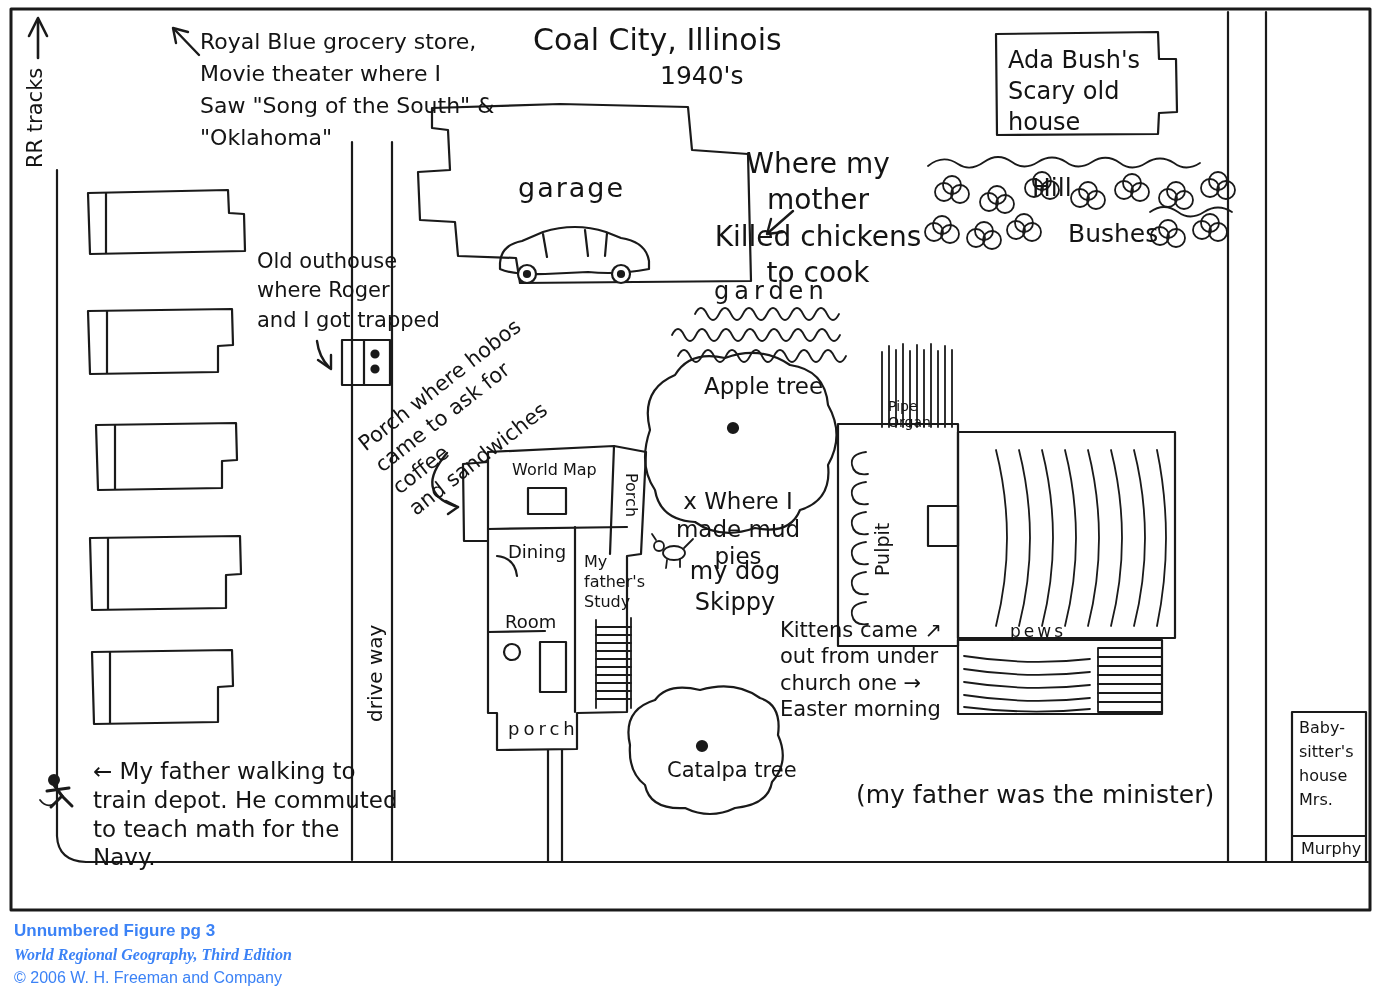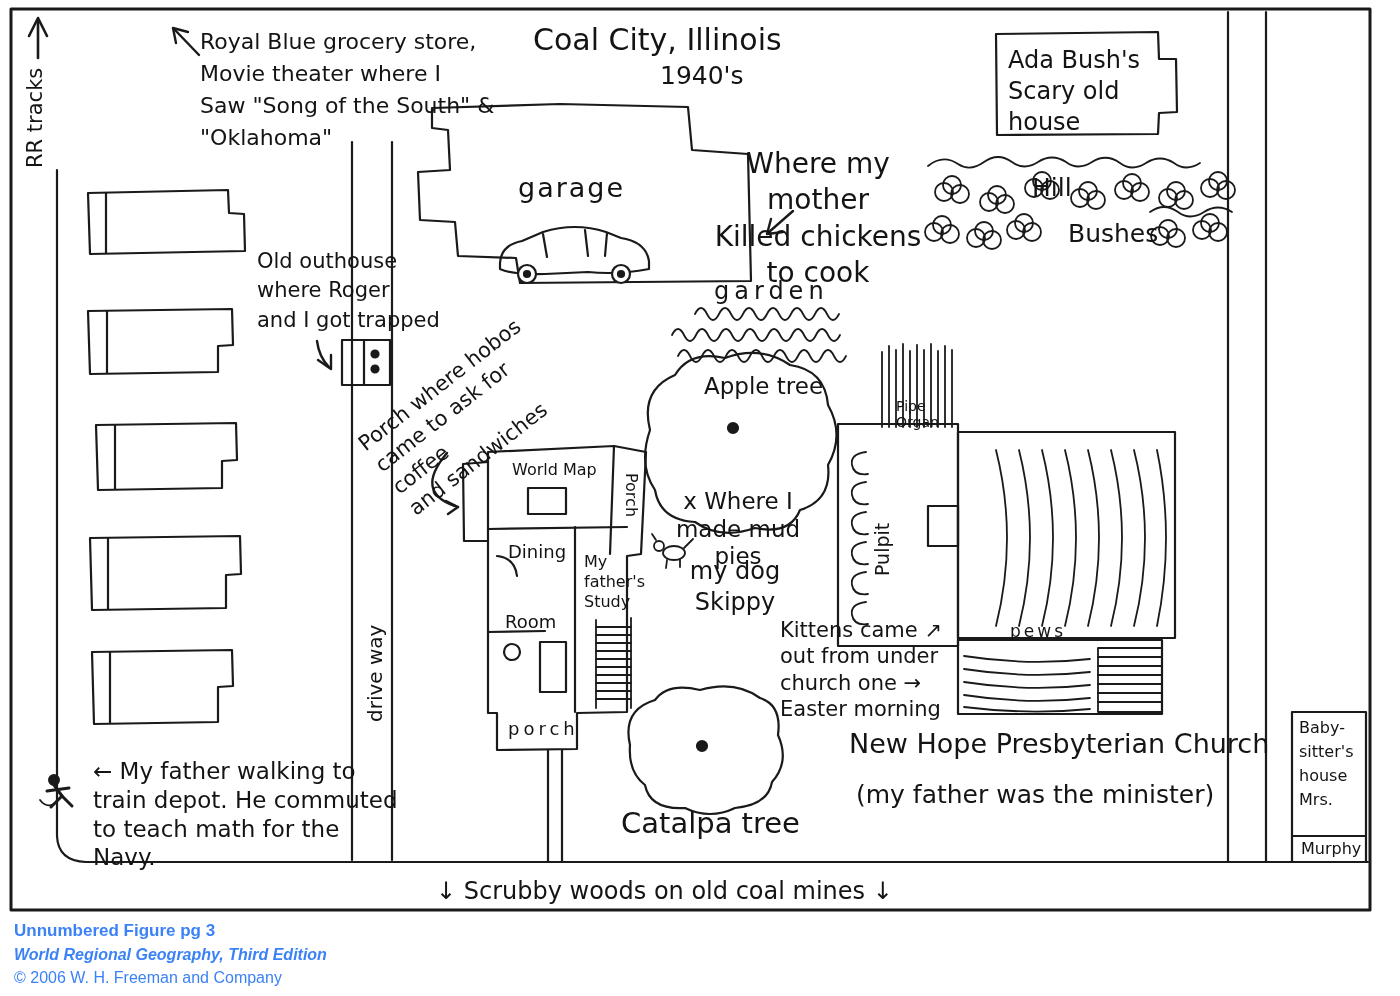--- a/index.html
+++ b/index.html
@@ -287,54 +287,52 @@
   <div class="lbl" style="left:508px;top:540px;font-size:18px;">Dining</div>
   <div class="lbl" style="left:505px;top:610px;font-size:18px;">Room</div>
 
   <div class="lbl" style="left:584px;top:552px;font-size:16px;line-height:1.25;">My
 father's
 Study</div>
 
   <div class="lbl" style="left:670px;top:556px;font-size:24px;width:130px;text-align:center;">my dog
 Skippy</div>
 
-  <div class="lbl" style="left:888px;top:398px;font-size:14px;line-height:1.15;padding-left:8px;">Pipe
+  <div class="lbl" style="left:888px;top:398px;font-size:14px;line-height:1.15;">Pipe
 Organ</div>
 
   <div class="lbl rot-ccw" style="left:870px;top:576px;font-size:19px;">Pulpit</div>
 
   <div class="lbl" style="left:1010px;top:620px;font-size:17px;letter-spacing:3px;">pews</div>
 
   <div class="lbl" style="left:780px;top:617px;font-size:21px;line-height:1.25;">Kittens came ↗
 out from under
 church one →
 Easter morning</div>
 
   <div class="lbl" style="left:508px;top:717px;font-size:18px;letter-spacing:4px;">porch</div>
 
-  <div class="lbl" style="left:621px;top:757px;font-size:29px;margin-top:48px;">Catalpa tree</div>
-
-  <div class="lbl" style="left:849px;top:726px;font-size:27px;">New Hope Presbyterian Church</div>
+  <div class="lbl" style="left:667px;top:757px;font-size:21px;">Catalpa tree</div>
+
 
   <div class="lbl" style="left:856px;top:779px;font-size:25px;">(my father was the minister)</div>
 
   <div class="lbl" style="left:1299px;top:716px;font-size:16px;line-height:1.5;">Baby-
 sitter's
 house
 Mrs.</div>
   <div class="lbl" style="left:1301px;top:839px;font-size:16px;">Murphy</div>
 
   <div class="lbl" style="left:93px;top:757px;font-size:23px;line-height:1.25;">← My father walking to
 train depot. He commuted
 to teach math for the
 Navy.</div>
 
   <div class="lbl rot-ccw" style="left:362px;top:722px;font-size:20px;">drive way</div>
 
-  <div class="lbl" style="left:436px;top:876px;font-size:24px;">↓  Scrubby woods on old coal mines  ↓</div>
 
   <div>
     <div class="caption-line" style="top:921px;font-size:17px;font-weight:bold;">Unnumbered Figure pg 3</div>
-    <div class="caption-line" style="top:946px;font-size:16px;font-weight:bold;font-style:italic;">World Regional Geography, Third Edition</div>
+    <div class="caption-line" style="top:946px;font-size:16px;font-weight:bold;font-style:italic;font-family:Liberation Serif, serif;">World Regional Geography, Third Edition</div>
     <div class="caption-line" style="top:969px;font-size:16px;">© 2006 W. H. Freeman and Company</div>
   </div>
 
 </div>
 
 </body></html>

